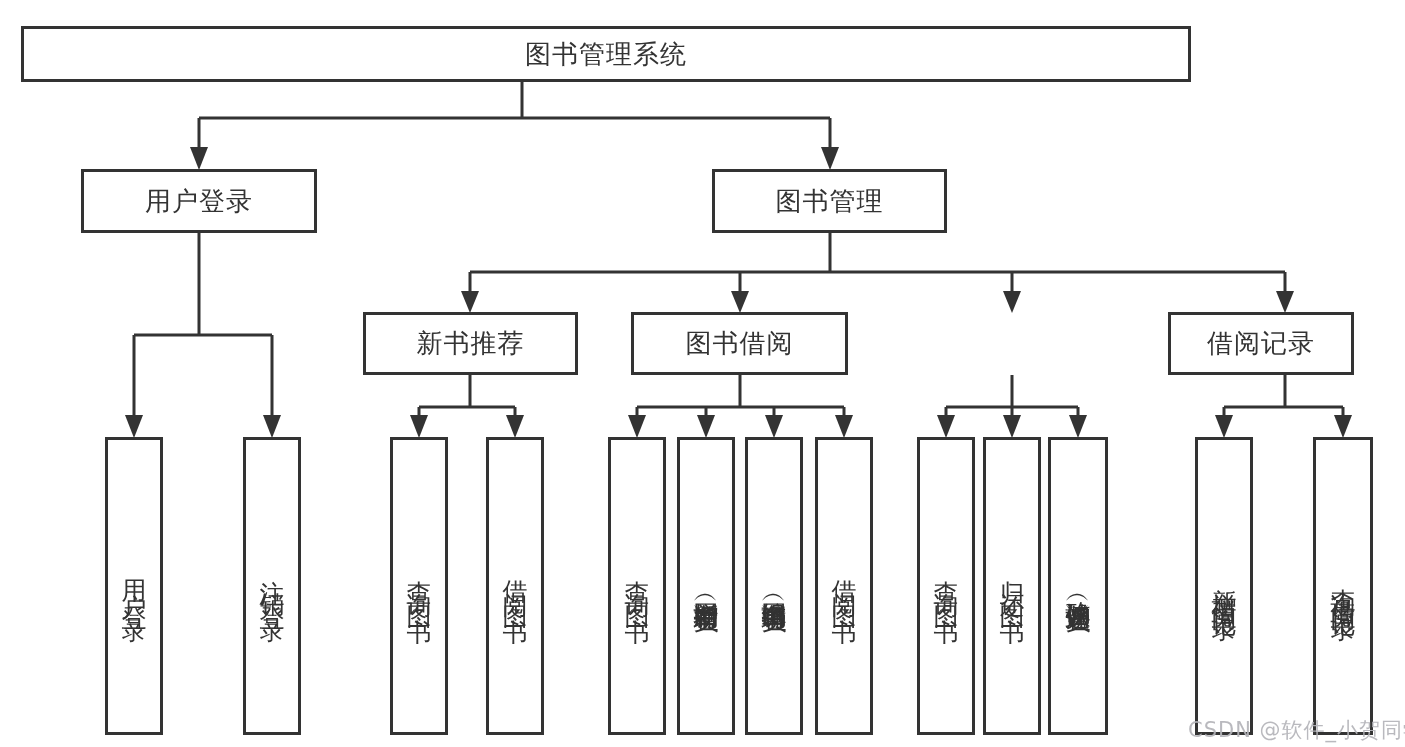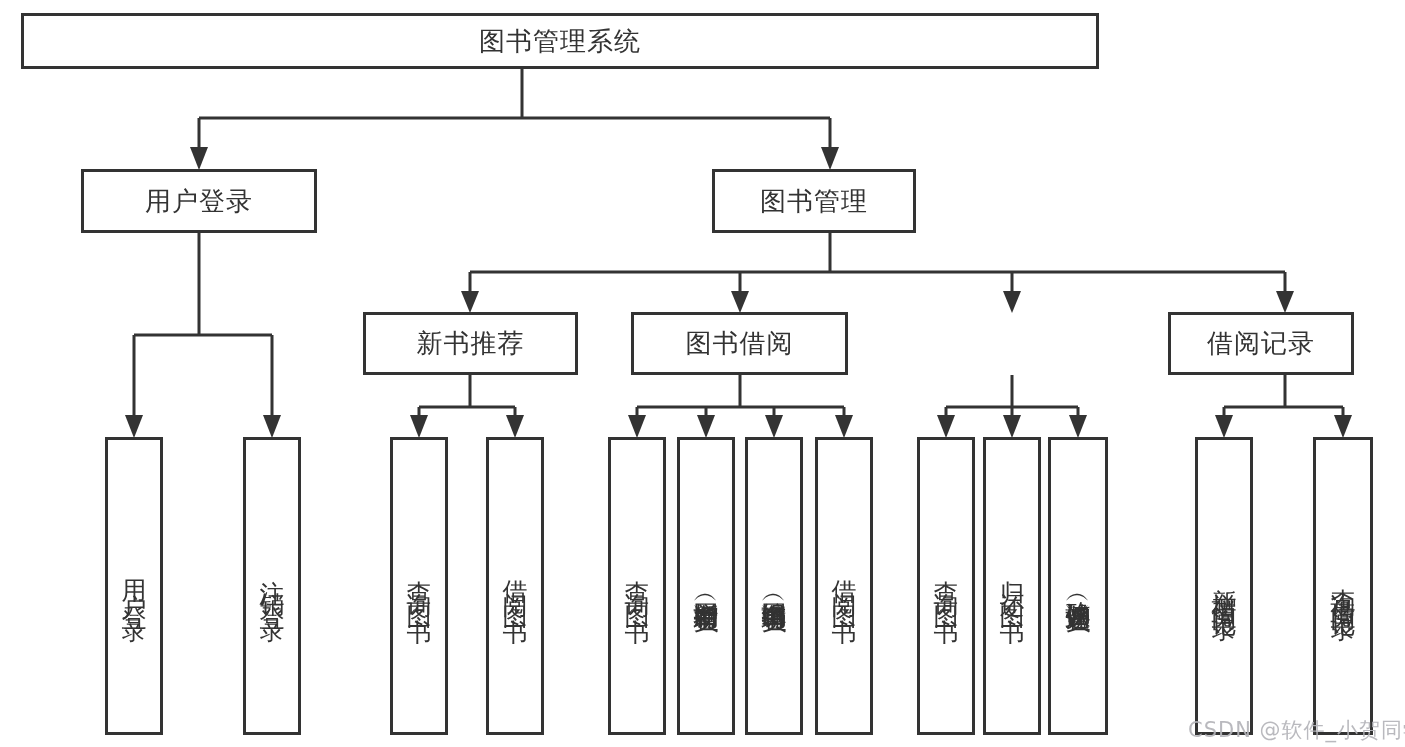--- a/index.html
+++ b/index.html
@@ -107,28 +107,28 @@
       <polygon points="765,415 783,415 774,438"></polygon>
       <polygon points="835,415 853,415 844,438"></polygon>
       <polygon points="937,415 955,415 946,438"></polygon>
       <polygon points="1003,415 1021,415 1012,438"></polygon>
       <polygon points="1069,415 1087,415 1078,438"></polygon>
       <polygon points="1215,415 1233,415 1224,438"></polygon>
       <polygon points="1334,415 1352,415 1343,438"></polygon>
     </g>
   </svg>
 
-  <div class="node h" style="left:21px;top:13px;width:1078px;height:56px">
+  <div class="node h" style="left:21px;top:26px;width:1170px;height:56px">
     <span class="lbl">图书管理系统</span>
   </div>
 
   <div class="node h" style="left:81px;top:169px;width:236px;height:64px">
     <span class="lbl">用户登录</span>
   </div>
-  <div class="node h" style="left:712px;top:169px;width:204px;height:64px">
+  <div class="node h" style="left:712px;top:169px;width:235px;height:64px">
     <span class="lbl">图书管理</span>
   </div>
 
   <div class="node h" style="left:363px;top:312px;width:215px;height:63px">
     <span class="lbl">新书推荐</span>
   </div>
   <div class="node h" style="left:631px;top:312px;width:217px;height:63px">
     <span class="lbl">图书借阅</span>
   </div>
   <div class="node h" style="left:1168px;top:312px;width:186px;height:63px">

